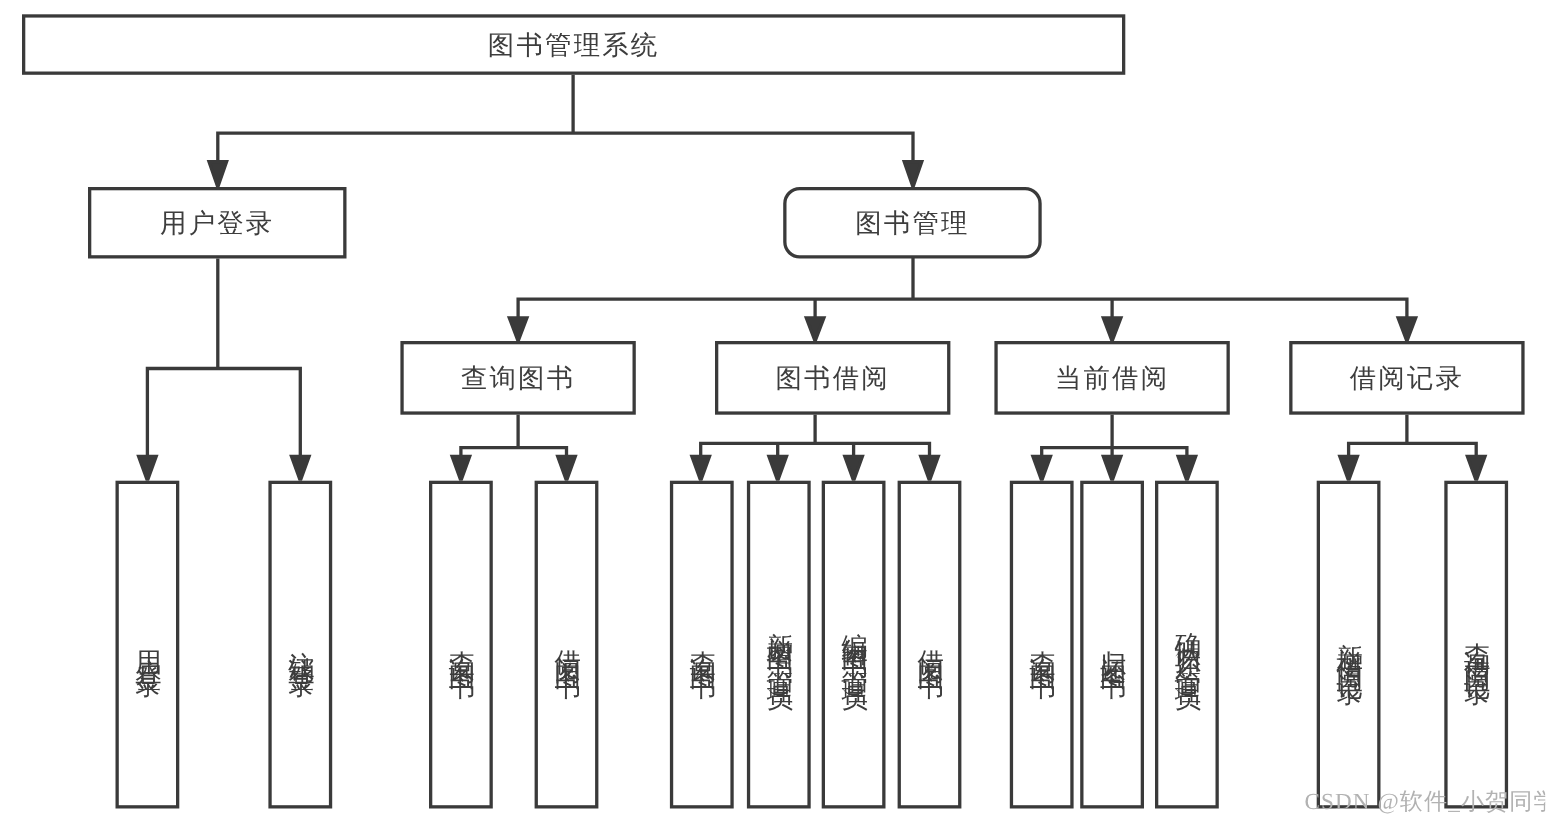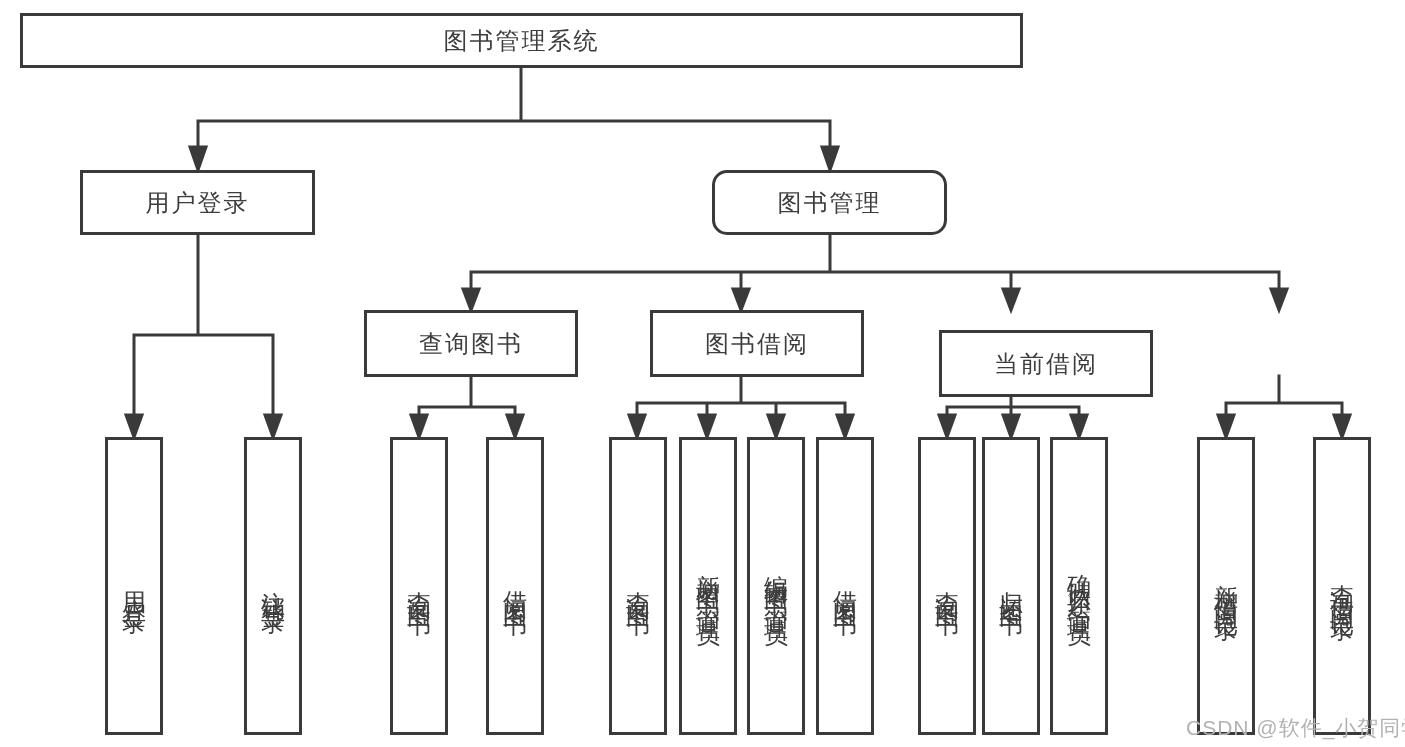--- a/index.html
+++ b/index.html
@@ -7,20 +7,21 @@
     padding: 0;
     background: #ffffff;
     font-family: "Liberation Sans", sans-serif;
   }
   .canvas {
     position: relative;
     width: 1405px;
     height: 747px;
     background: #ffffff;
     overflow: hidden;
+    font-family: Liberation Serif, serif;
   }
   svg.connectors {
     position: absolute;
     left: 0;
     top: 0;
     width: 1405px;
     height: 747px;
   }
   .node {
     position: absolute;
@@ -114,21 +115,22 @@
     </g>
   </svg>
 
   <div class="node root">图书管理系统</div>
 
   <div class="node lvl1" style="left:80px;">用户登录</div>
   <div class="node lvl1" style="left:712px;border-radius:15px;">图书管理</div>
 
   <div class="node lvl2" style="left:364px;">查询图书</div>
   <div class="node lvl2" style="left:650px;">图书借阅</div>
-  <div class="node lvl2" style="left:939px;margin-top:20px;">当前借阅</div>
+  <div class="node lvl2" style="left:904px;">当前借阅</div>
+  <div class="node lvl2" style="left:1172px;">借阅记录</div>
 
   <div class="node leaf" style="left:105px;">
     <span class="vtext">用户登录</span>
   </div>
   <div class="node leaf" style="left:244px;">
     <span class="vtext">注销登录</span>
   </div>
 
   <div class="node leaf" style="left:390px;">
     <span class="vtext">查询图书</span>

